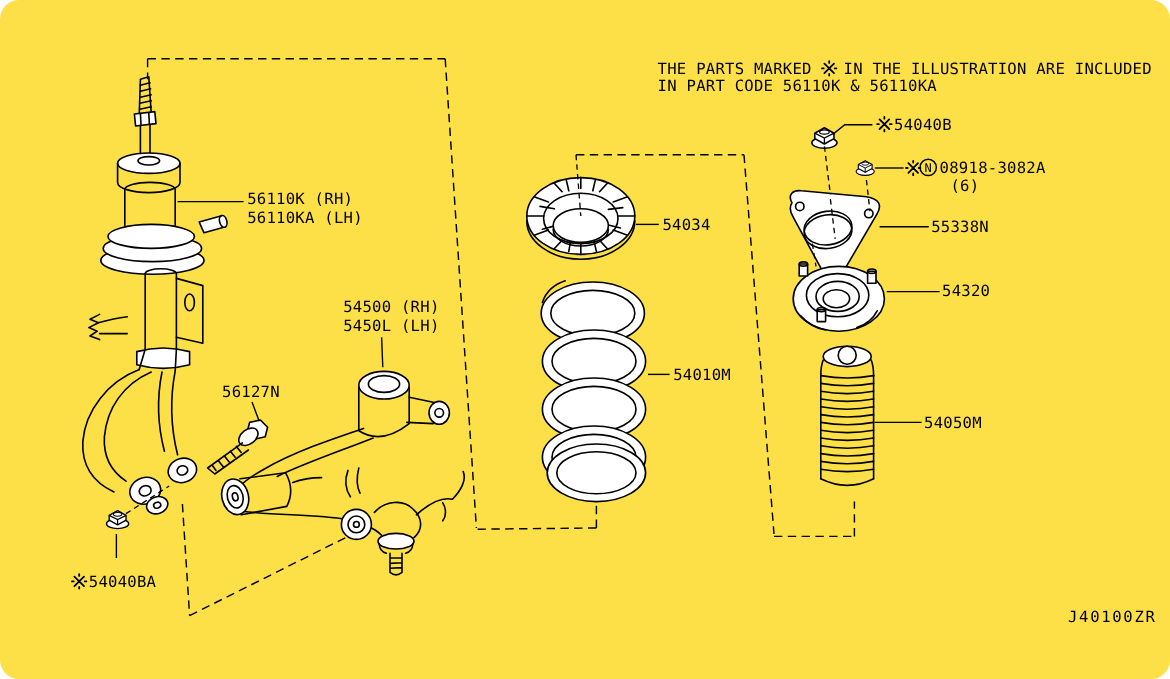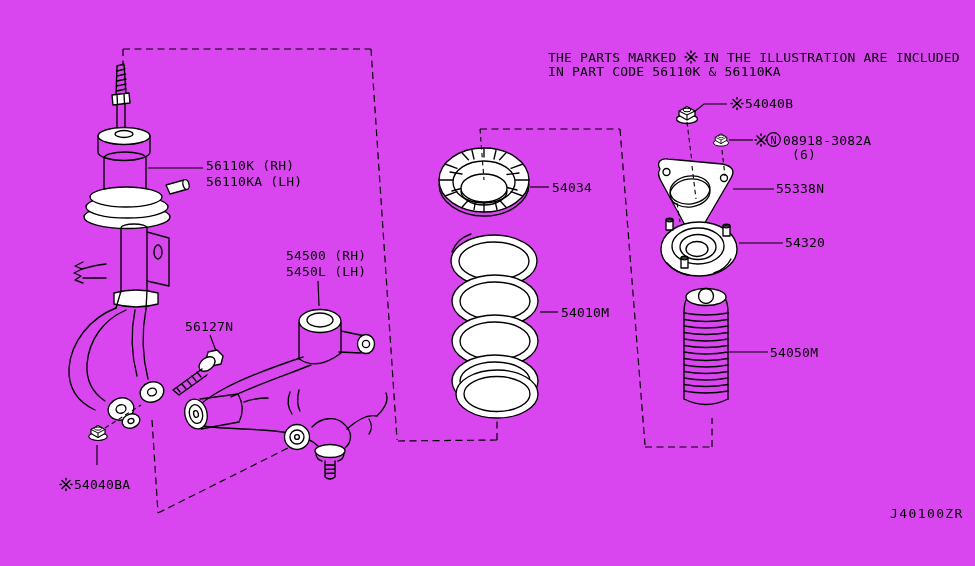--- a/index.html
+++ b/index.html
@@ -1,16 +1,16 @@
 <!DOCTYPE html>
 <html><head>
 <meta charset="utf-8">
 <style>
   html,body{margin:0;padding:0;background:#ffffff;}
-  .page{position:relative;width:975px;height:566px;background:#d946ef;overflow:hidden;}
+  .page{position:relative;width:975px;height:566px;background:#fde047;overflow:hidden;border-radius:16px;}
   svg{position:absolute;left:0;top:0;}
   text{font-family:"DejaVu Sans Mono","Liberation Mono",monospace;font-size:13px;letter-spacing:0.2px;fill:#000;}
   .code{letter-spacing:1.4px;}
   .circN{font-size:10px;letter-spacing:0;}
   .ln{stroke:#000;stroke-width:1.35;fill:none;stroke-linecap:round;stroke-linejoin:round;}
   .fw{stroke:#000;stroke-width:1.35;fill:#fff;stroke-linejoin:round;}
   .dash{stroke:#000;stroke-width:1.2;fill:none;stroke-dasharray:7 4.5;}
   .dash2{stroke:#000;stroke-width:1.1;fill:none;stroke-dasharray:4.5 3.5;}
   .leader{stroke:#000;stroke-width:1.15;fill:none;}
 </style>

